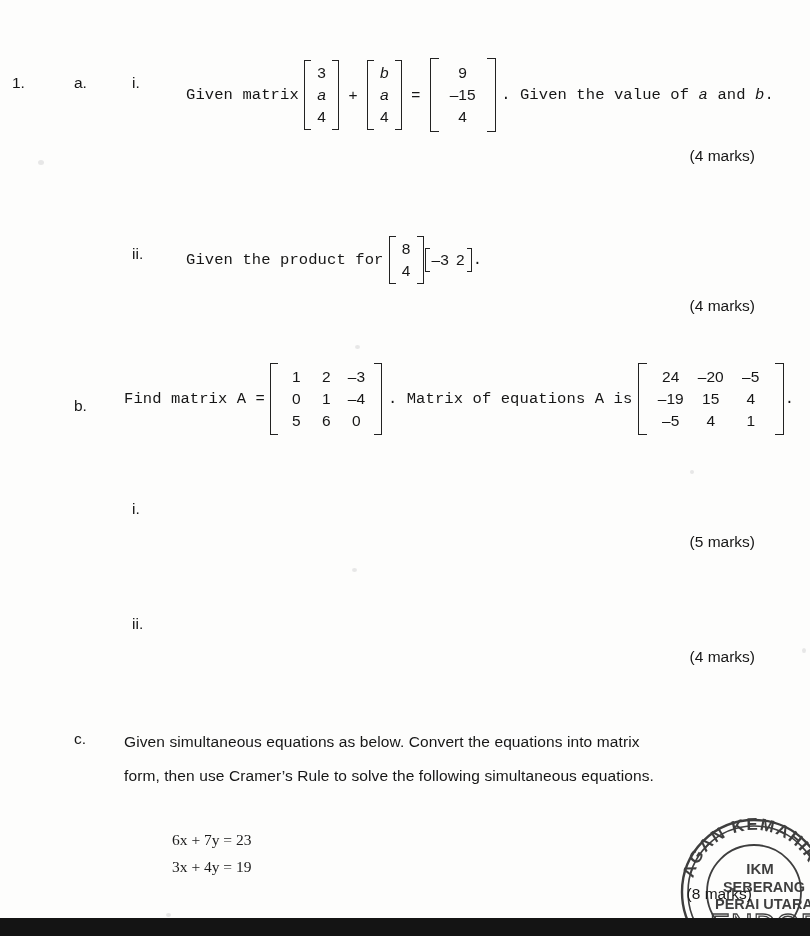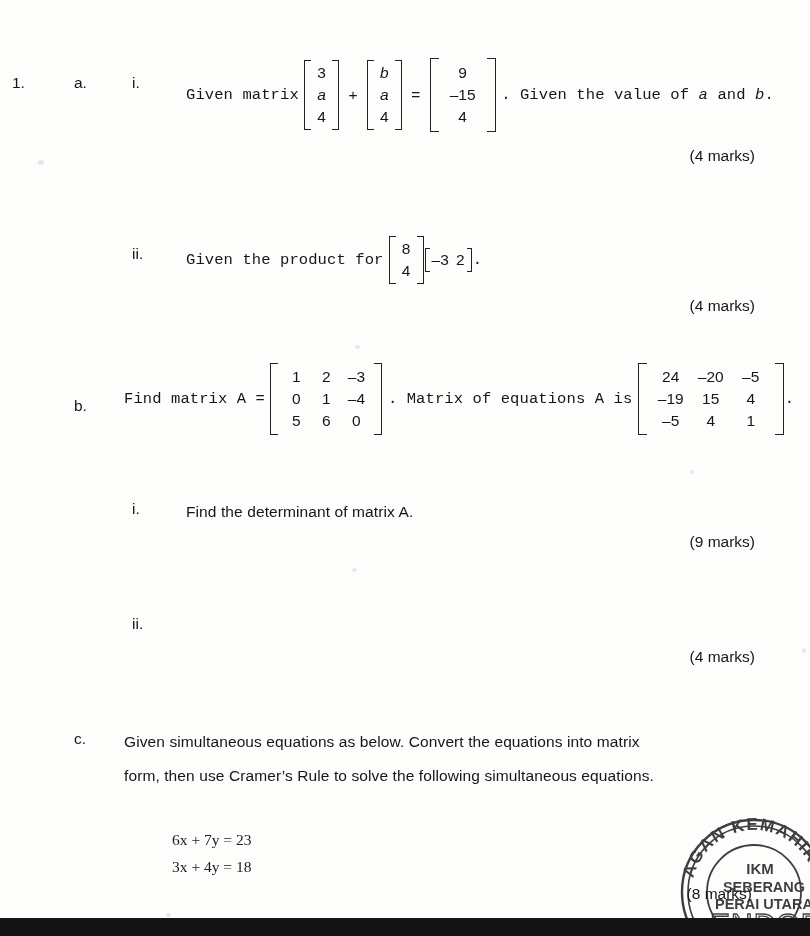--- a/index.html
+++ b/index.html
@@ -285,40 +285,39 @@
           <span class="mtx-cell">1</span>
         </span>
       </span>
       <span class="brk brk-r" style="width:9px;"></span>
     </span><span class="inline-mid">.</span>
   </div>
 
   <div class="row" style="left:132px; top:500px;">
     <span class="label-col" style="position:static;">i.</span>
   </div>
-  <div class="row q-text" style="left:186px; top:500px; width:520px;">Find the determinant of matrix A.</div>
-  <div class="marks" style="top:533px;">(9 marks)</div>
+  <div class="marks" style="top:533px;">(5 marks)</div>
 
   <div class="row" style="left:132px; top:615px;">
     <span class="label-col" style="position:static;">ii.</span>
   </div>
   <div class="marks" style="top:648px;">(4 marks)</div>
 
   <div class="row" style="left:74px; top:730px;">
     <span class="label-col" style="position:static;">c.</span>
   </div>
 
   <div class="row q-text" style="left:124px; top:764px; width:660px;">form, then use Cramer’s Rule to solve the following simultaneous equations.</div>
   <div class="row q-text" style="left:124px; top:730px; width:640px;">Given simultaneous equations as below. Convert the equations into matrix</div>
 
   <div class="row eqn" style="left:172px; top:826px;">
     <span>6x + 7y = 23</span>
   </div>
   <div class="row eqn" style="left:172px; top:853px;">
-    <span>3x + 4y = 18</span>
+    <span>3x + 4y = 19</span>
   </div>
 
   <div class="marks" style="top:885px; right:58px;">(8 marks)</div>
 
   <div class="stamp">
     <svg width="175" height="130" viewBox="0 0 175 130" xmlns="http://www.w3.org/2000/svg">
       <defs>
         <path id="ringpath" d="M 20,80 A 62,62 0 0 1 144,80" fill="none"></path>
         <clipPath id="pageclip">
             <rect x="0" y="0" width="140" height="130"></rect>

